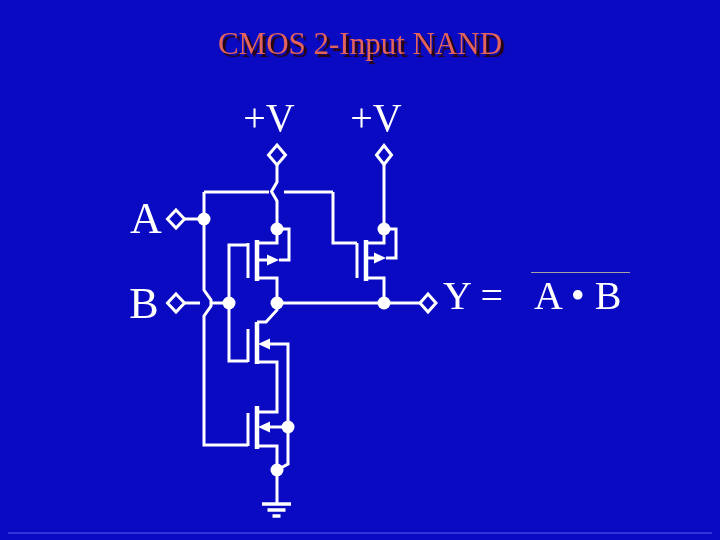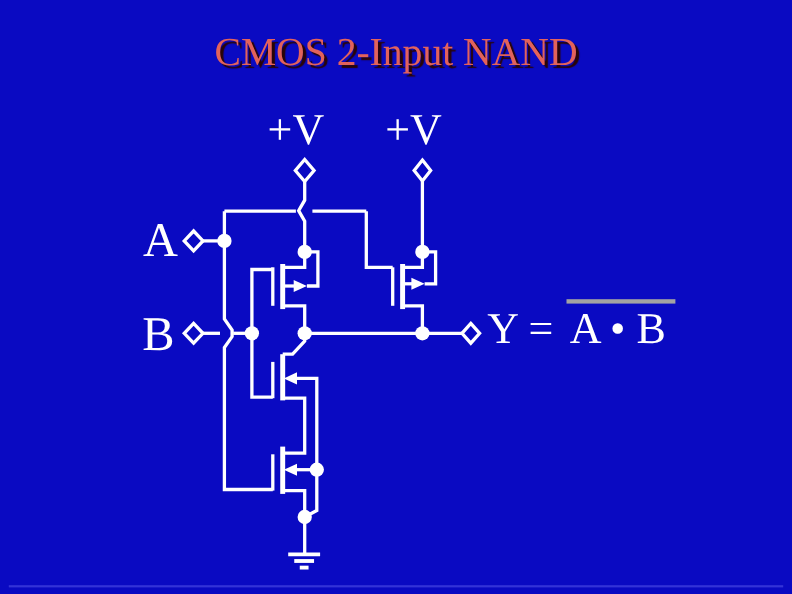--- a/index.html
+++ b/index.html
@@ -6,39 +6,39 @@
   .slide{
     position:relative;
     width:720px;height:540px;
     background:#0a0ac2;
     overflow:hidden;
     font-family:"Liberation Serif","DejaVu Serif",serif;
   }
   .slide-title{
     position:absolute;left:0;right:0;top:26px;
     text-align:center;
-    font-size:36px;font-weight:normal;margin:0;
+    font-size:31px;font-weight:normal;margin:0;
     color:#e2625c;
     text-shadow:3px 3px 1px #2a0505;
     letter-spacing:0px;
   }
   .lbl{
     position:absolute;color:#ffffff;
     font-size:40px;line-height:1;white-space:nowrap;
   }
   .lbl-vddL{left:239px;top:98px;width:60px;text-align:center;}
   .lbl-vddR{left:346px;top:98px;width:60px;text-align:center;}
   .lbl-a{left:116px;top:197px;width:60px;text-align:center;font-size:44px;}
   .lbl-b{left:114px;top:282px;width:60px;text-align:center;font-size:44px;}
   .lbl-out{left:443px;top:272px;font-size:40px;}
   .overbar{
     display:inline-block;
-    border-top:4px solid #a3a3a3;
+    border-top:1px solid #a3a3a3;
     padding:3px 9px 0 3px;
-    margin-left:2px;
+    margin-left:18px;
   }
   svg.circuit{position:absolute;left:0;top:0;}
   .bottom-rule{
     position:absolute;left:8px;right:8px;top:532px;height:2px;
     background:rgba(130,130,255,0.35);
   }
 </style>
 </head>
 <body>
 

